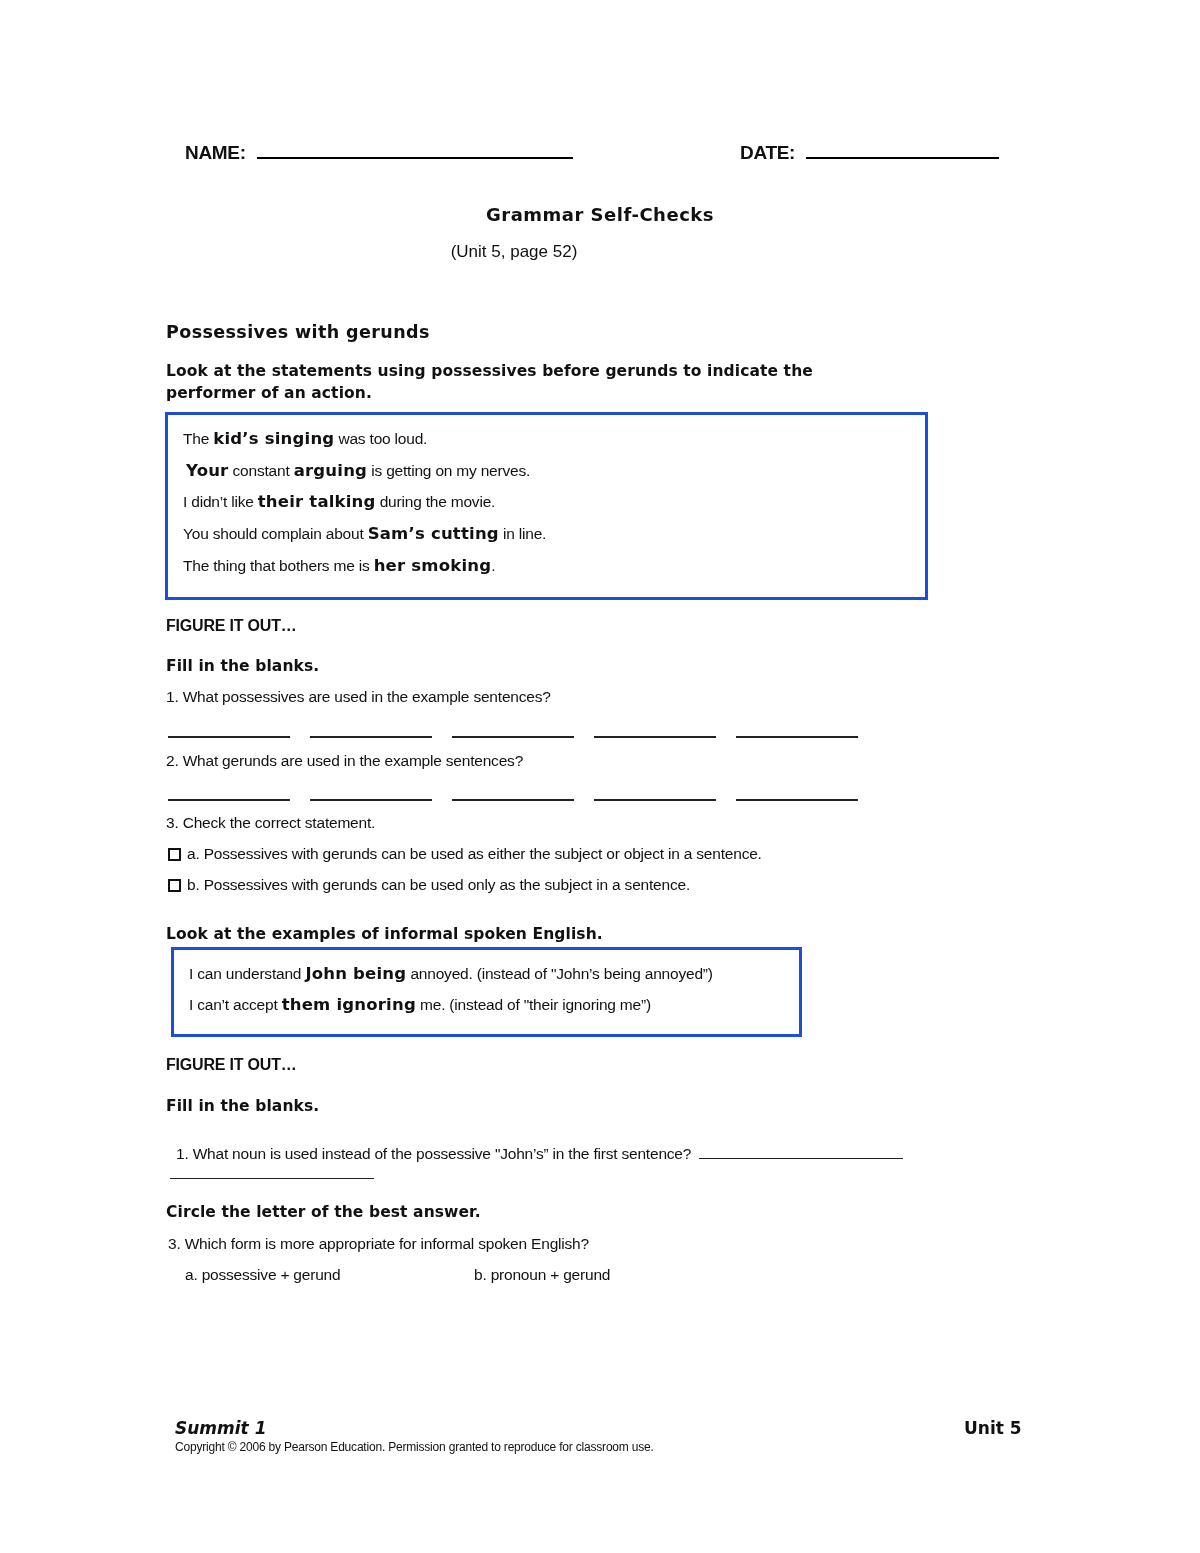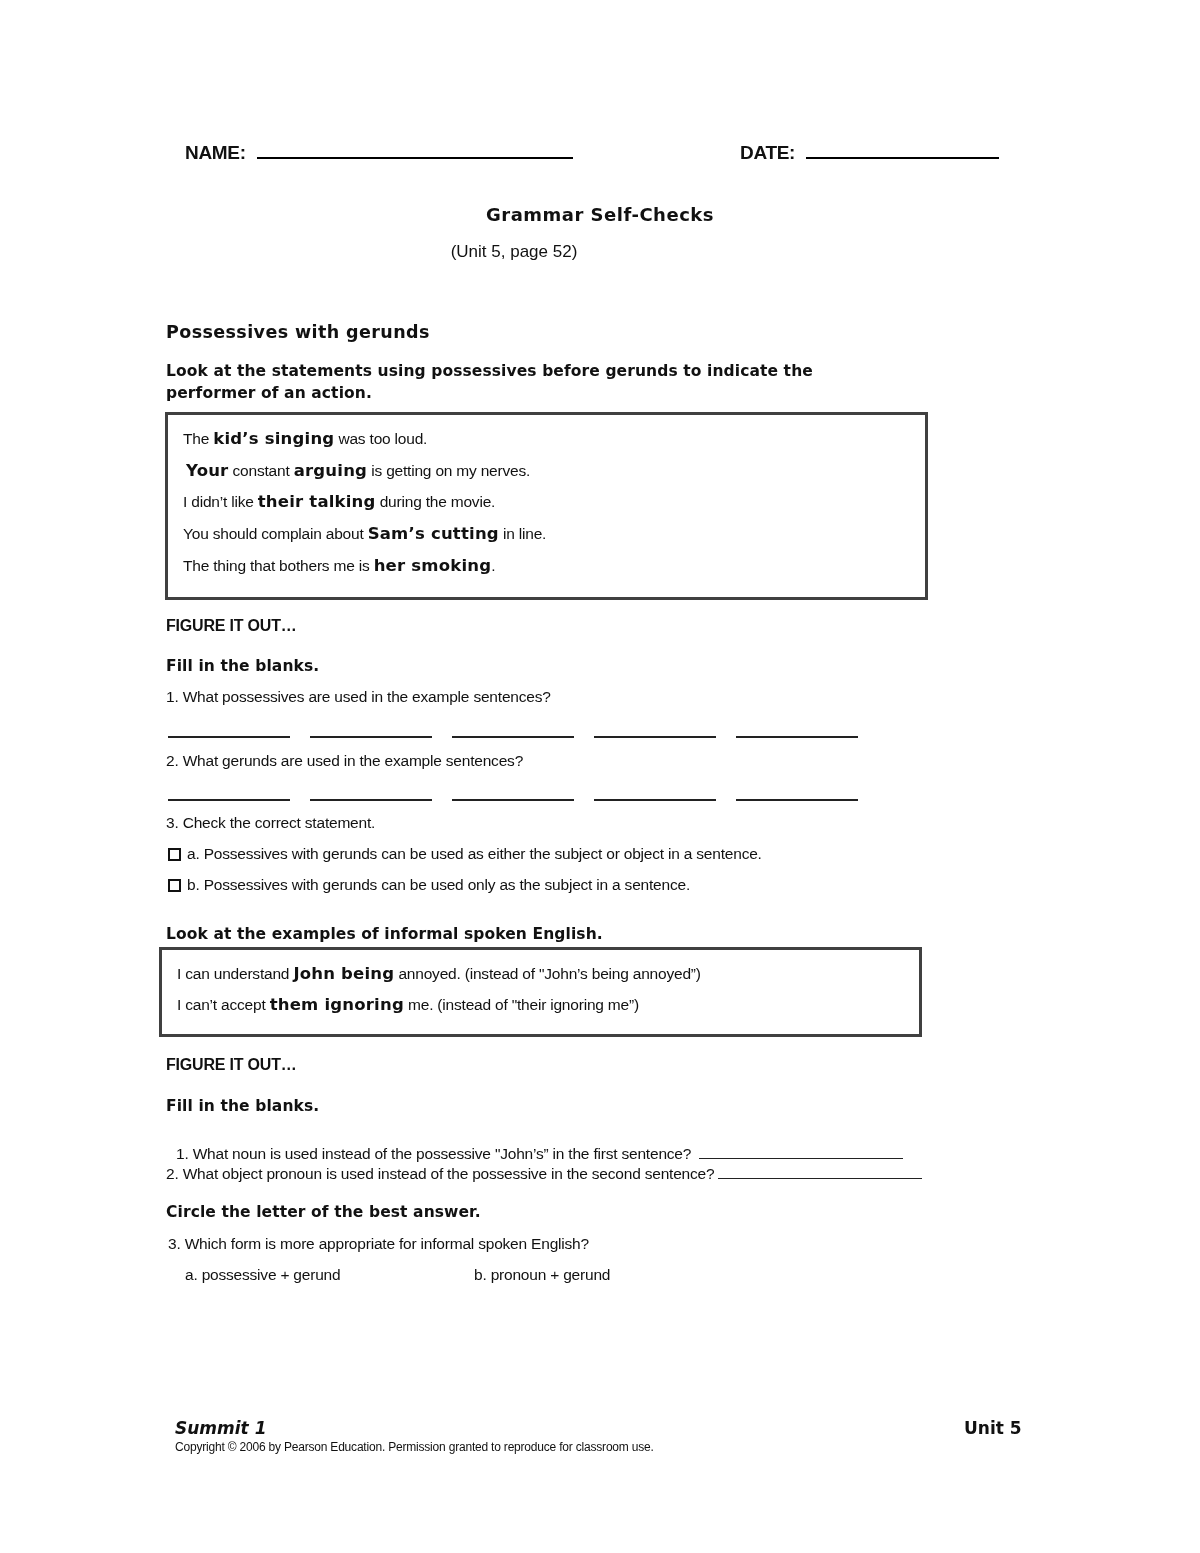--- a/index.html
+++ b/index.html
@@ -9,21 +9,21 @@
     }
     .abs { position: absolute; }
     .hdr-label { font-family: "Liberation Sans", sans-serif; font-weight: bold; font-size: 19px; letter-spacing: -0.3px; }
     .hdr-line { display: inline-block; border-bottom: 2.5px solid #000; vertical-align: baseline; height: 0; }
     .title { font-weight: bold; font-size: 18px; letter-spacing: 0.5px; text-align: center; width: 1200px; left: 0; }
     .subtitle { font-family: "Liberation Sans", sans-serif; font-size: 17px; text-align: center; width: 1028px; left: 0; }
     .h2 { font-weight: bold; font-size: 17.5px; letter-spacing: 0.4px; }
     .inst { font-weight: bold; font-size: 15.5px; line-height: 22px; letter-spacing: 0.1px; }
     .body { font-family: "Liberation Sans", sans-serif; font-size: 15.5px; letter-spacing: -0.2px; white-space: nowrap; }
     .body b { font-family: "DejaVu Sans", sans-serif; font-weight: bold; font-size: 16.5px; letter-spacing: 0.2px; }
-    .box { border: 3px solid #404040; box-sizing: border-box; background: #fff; }
+    .box { border: 3px solid #1d4ed8; box-sizing: border-box; background: #fff; }
     .figure { font-family: "Liberation Sans", sans-serif; font-weight: bold; font-size: 16px; letter-spacing: -0.2px; }
     .blanks { display: flex; gap: 20px; }
     .blank { width: 122px; border-bottom: 2px solid #222; height: 0; }
     .checkbox { display: inline-block; width: 13px; height: 13px; border: 2.5px solid #111; margin-right: 6px; vertical-align: -2px; box-sizing: border-box; }
     .fill-line { display: inline-block; border-bottom: 1.5px solid #222; vertical-align: baseline; height: 0; margin-left: 4px; }
     .footer-book { font-weight: bold; font-style: italic; font-size: 17px; }
     .footer-unit { font-weight: bold; font-size: 17px; }
     .copyright { font-family: "Liberation Sans", sans-serif; font-size: 12px; letter-spacing: -0.2px; }
   </style>
 </head>
@@ -82,36 +82,36 @@
 </div>
 <div class="abs body" style="left:166px; top:814px;">3. Check the correct statement.</div>
 <div class="abs body" style="left:168px; top:845px;">
   <span class="checkbox"></span><span>a. Possessives with gerunds can be used as either the subject or object in a sentence.</span>
 </div>
 <div class="abs body" style="left:168px; top:876px;">
   <span class="checkbox"></span><span>b. Possessives with gerunds can be used only as the subject in a sentence.</span>
 </div>
 
 <div class="abs inst" style="left:166px; top:923px;">Look at the examples of informal spoken English.</div>
-<div class="abs box" style="left:159px; top:947px; width:763px; height:90px;">
+<div class="abs box" style="left:171px; top:947px; width:631px; height:90px;">
   <div class="abs body" style="left:15px; top:14px;">
     <span>I can understand </span><b>John being</b><span> annoyed.   (instead of "John’s being annoyed”)</span>
   </div>
   <div class="abs body" style="left:15px; top:45px;">
     <span>I can’t accept </span><b>them ignoring</b><span> me.  (instead of "their ignoring me”)</span>
   </div>
 </div>
 
 <div class="abs figure" style="left:166px; top:1056px;">FIGURE IT OUT…</div>
 <div class="abs inst" style="left:166px; top:1095px;">Fill in the blanks.</div>
 <div class="abs body" style="left:176px; top:1128px;margin-top:17px;">
   <span>1. What noun is used instead of the possessive "John’s” in the first sentence?</span><span class="fill-line" style="width:204px; margin-left:8px;"></span>
 </div>
 <div class="abs body" style="left:166px; top:1165px;">
-  <span>2. What object pronoun is used instead of the possessive in the second sentence?</span><span class="fill-line" style="width:204px;"></span>
+  <span class="fill-line" style="width:204px;"></span>
 </div>
 <div class="abs inst" style="left:166px; top:1201px;">Circle the letter of the best answer.</div>
 <div class="abs body" style="left:168px; top:1235px;">3. Which form is more appropriate for informal spoken English?</div>
 <div class="abs body" style="left:185px; top:1266px;">a. possessive + gerund</div>
 <div class="abs body" style="left:458px; top:1266px;margin-left:16px;">b. pronoun + gerund</div>
 
 <div class="abs footer-book" style="left:175px; top:1418px;">Summit 1</div>
 <div class="abs footer-unit" style="left:964px; top:1418px;">Unit 5</div>
 <div class="abs copyright" style="left:175px; top:1440px;">Copyright © 2006 by Pearson Education. Permission granted to reproduce for classroom use.</div>
 

